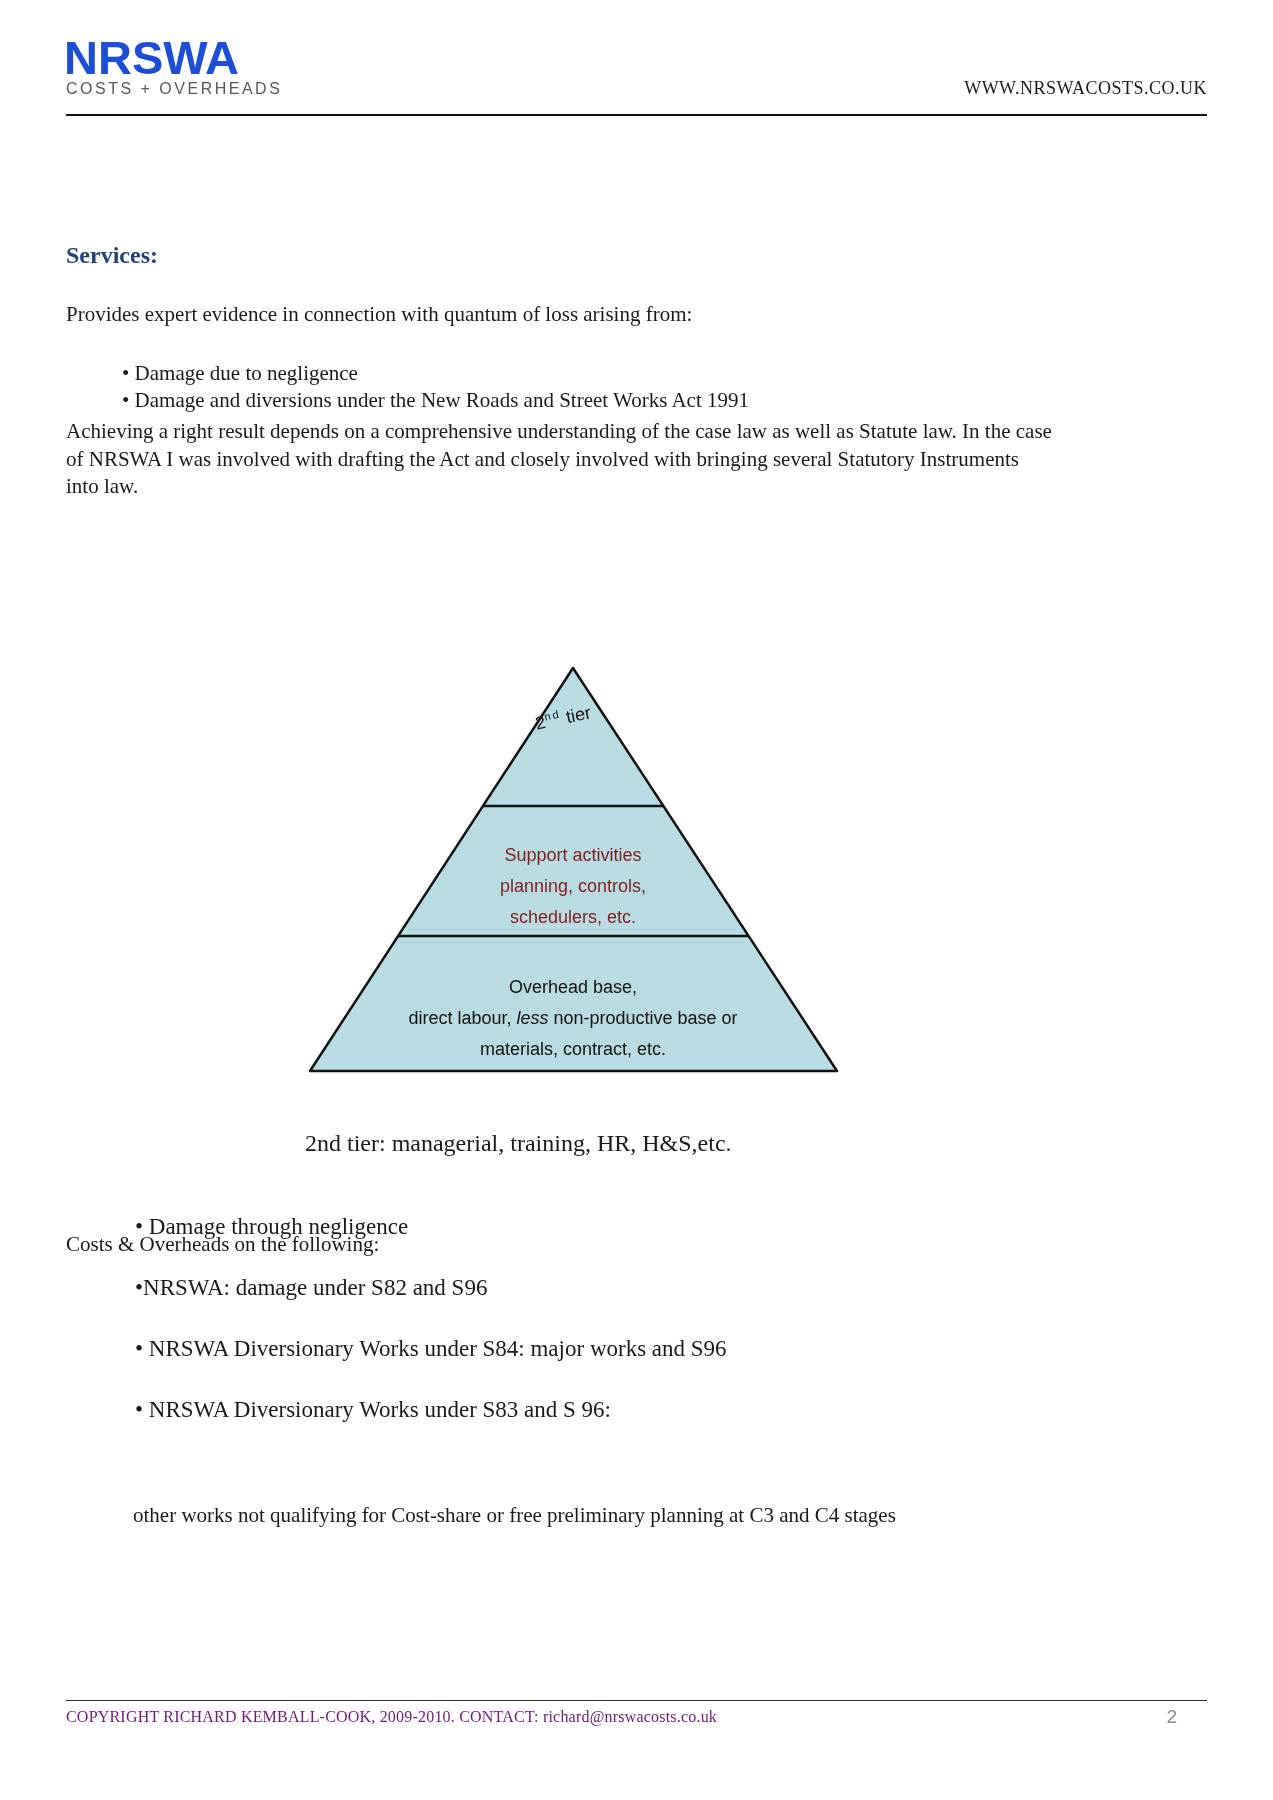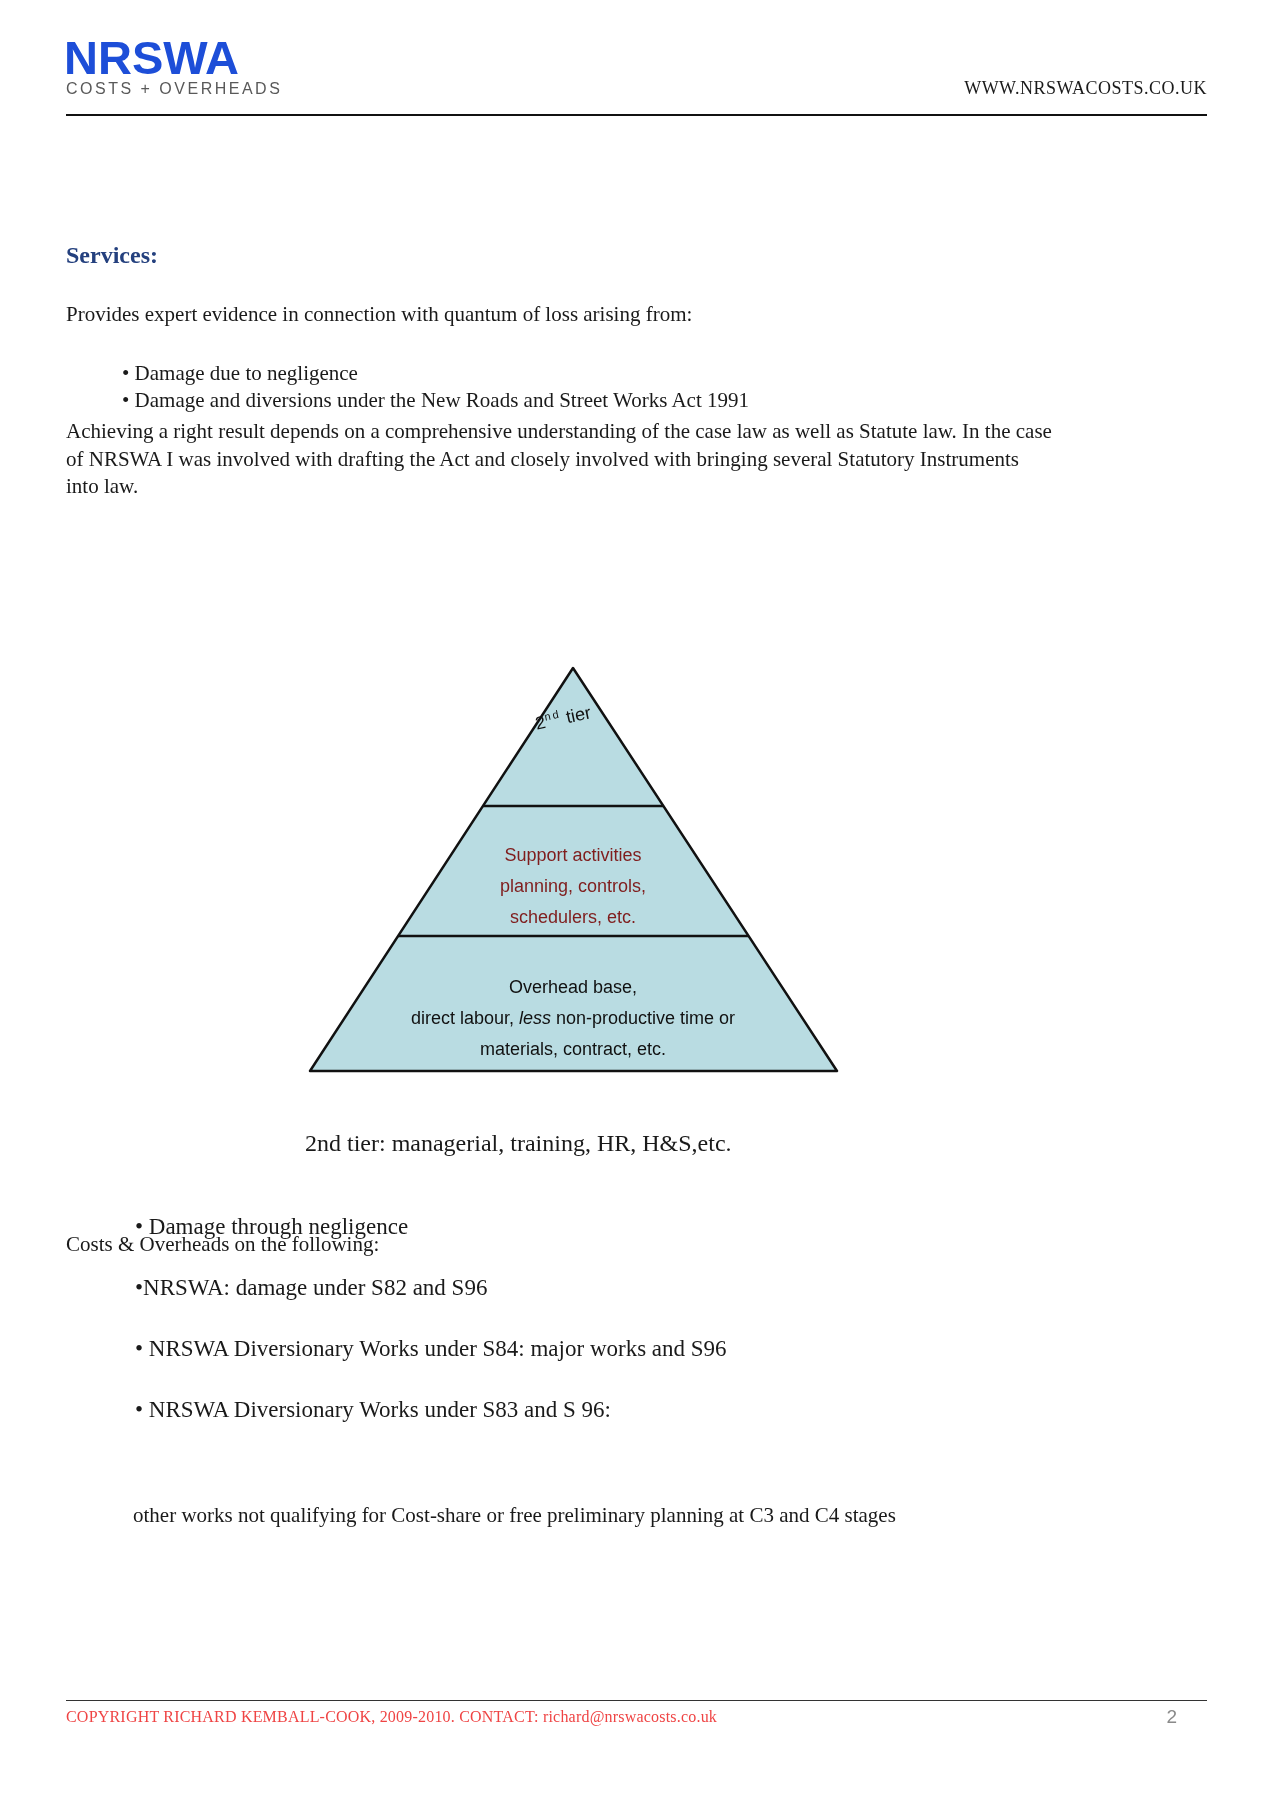--- a/index.html
+++ b/index.html
@@ -90,21 +90,21 @@
     position:absolute;left:133px;top:1502px;
     font-size:21px;line-height:27px;
   }
   
   .footer-rule{
     position:absolute;left:66px;top:1700px;width:1141px;height:1px;
     background:#333;
   }
   .footer-text{
     position:absolute;left:66px;top:1708px;
-    font-size:16px;letter-spacing:0.2px;color:#ef4444;
+    font-size:16px;letter-spacing:0.2px;color:#701a75;
   }
   .page-number{
     position:absolute;right:96px;top:1706px;
     font-family:"Liberation Sans", sans-serif;
     font-size:19px;color:#8a8a8a;
   }
 </style>
 </head>
 <body>
 
@@ -135,21 +135,21 @@
 
   <div class="tier-mid-text" style="color: #7f1d1d;">
     <div>Support activities</div>
     <div>planning, controls,</div>
     <div>schedulers, etc.</div>
   </div>
 
   <div class="tier-bottom-text">
     <div>Overhead base,</div>
     <div>
-      <span>direct labour, </span><span class="it">less</span><span> non-productive time or</span>
+      <span>direct labour, </span><span class="it">less</span><span> non-productive base or</span>
     </div>
     <div>materials, contract, etc.</div>
   </div>
 
   <div class="pyramid-caption">2nd tier: managerial, training, HR, H&amp;S,etc.</div>
 
   <div class="costs-heading">Costs &amp; Overheads on the following:</div>
   <div class="costs-bullets">
     <div class="row">• Damage through negligence</div>
     <div class="row">•NRSWA: damage under S82 and S96</div>

